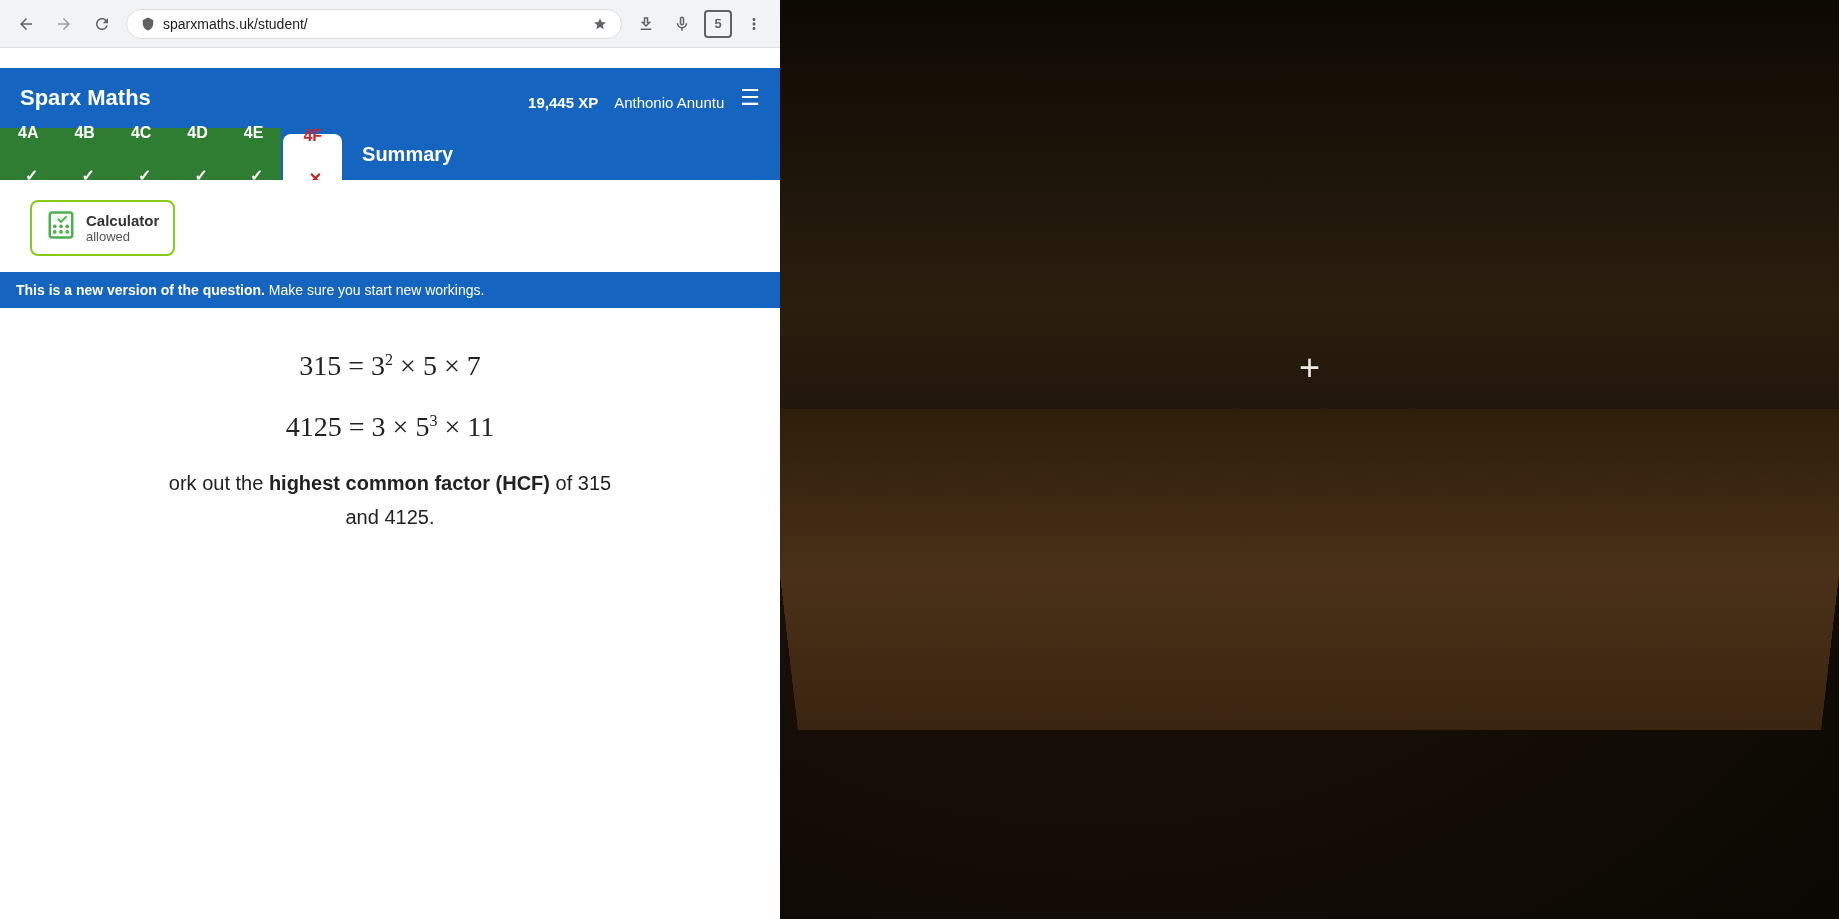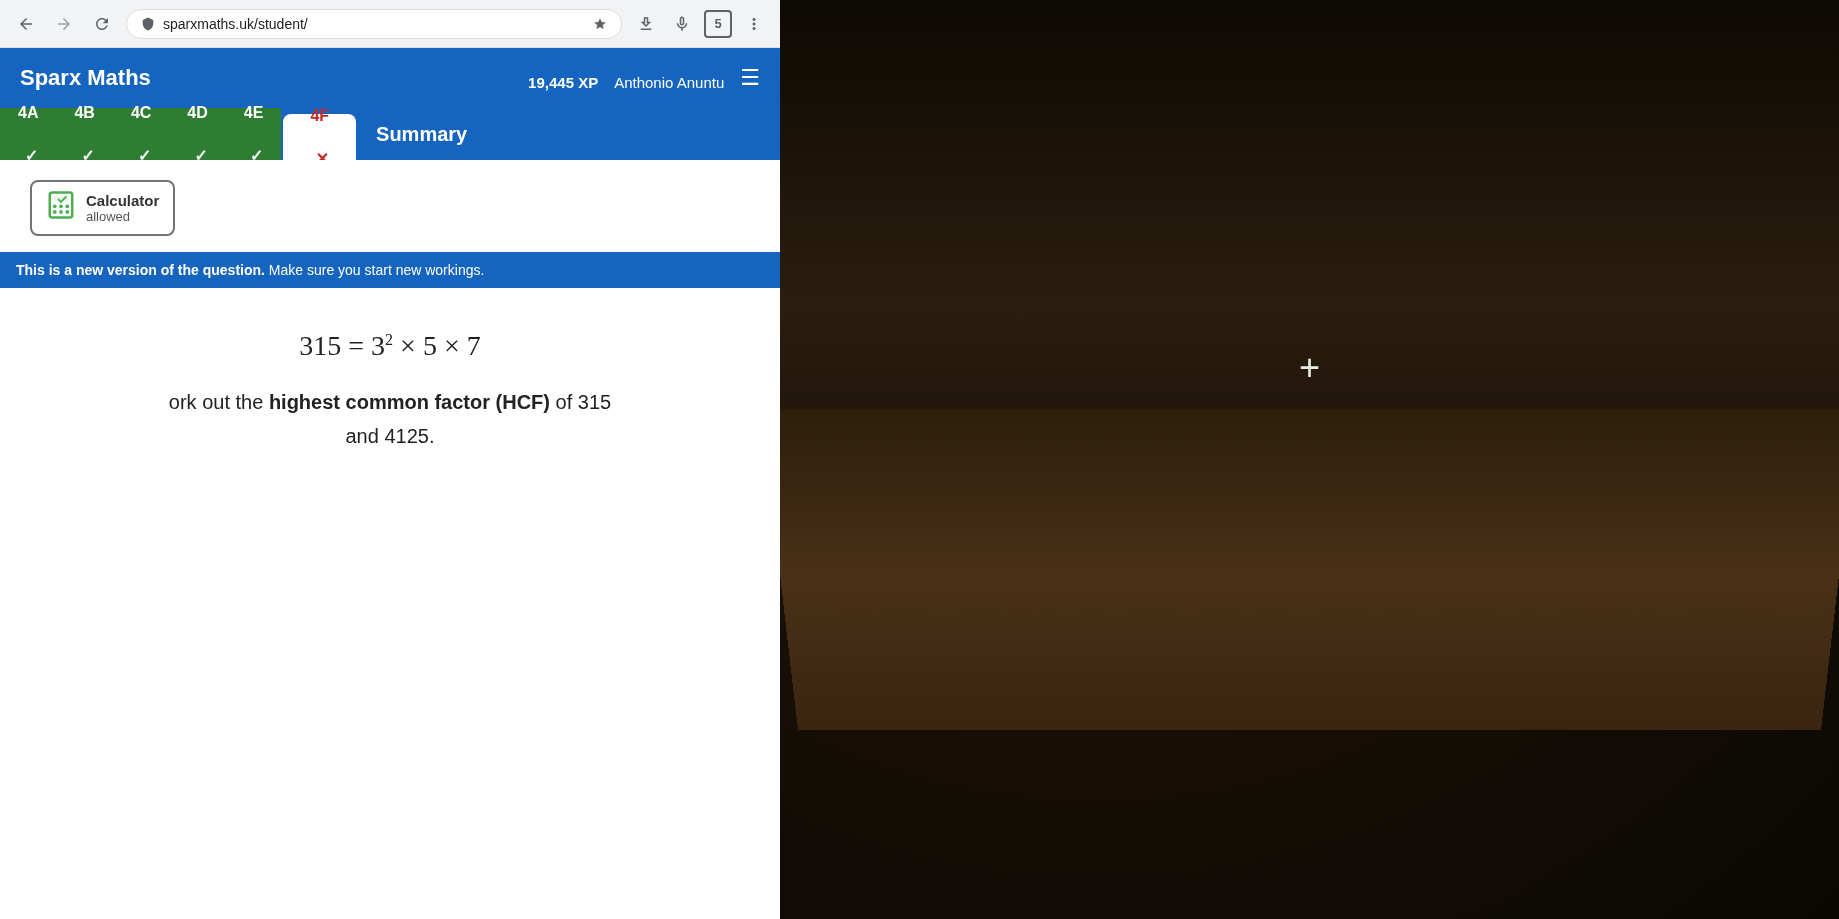--- a/index.html
+++ b/index.html
@@ -46,20 +46,21 @@
     .chrome-actions span { cursor: pointer; width: 28px; height: 28px; display: flex; align-items: center; justify-content: center; border-radius: 50%; }
 
     
     .sparx-header {
       background: #1565c0;
       padding: 0 20px;
       height: 60px;
       display: flex;
       align-items: center;
       justify-content: space-between;
+      margin-top: 20px;
     }
     .sparx-logo { color: #fff; font-size: 22px; font-weight: bold; }
     .sparx-header-right { display: flex; align-items: flex-end; gap: 16px; color: #fff; font-size: 15px; }
     .xp-badge { color: #fff; font-weight: bold; }
     .menu-icon { font-size: 22px; cursor: pointer; }
 
     
     .tabs-bar {
       display: flex;
       align-items: stretch;
@@ -69,21 +70,21 @@
     .tab {
       display: flex; align-items: flex-end; justify-content: center;
       padding: 0 18px;
       font-size: 16px; font-weight: bold;
       color: #fff;
       gap: 24px;
       cursor: pointer;
       flex-direction: column;
     }
     .tab.green { background: #2e7d32; }
-    .tab.active-red { background: #fff; color: #c62828; border-radius: 8px 8px 0 0; margin: 6px 2px 0; padding: 0 27px; }
+    .tab.active-red { background: #fff; color: #c62828; border-radius: 8px 8px 0 0; margin: 6px 2px 0; padding: 0 20px; }
     .tab.summary { background: transparent; color: #fff; font-size: 20px; font-weight: bold; }
 
     
     .sparx-content {
       flex: 1;
       background: #fff;
       overflow-y: auto;
       padding: 20px 0;
     }
 
@@ -97,21 +98,21 @@
     .bookwork-code {
       background: #263238;
       color: #fff;
       padding: 10px 20px;
       border-radius: 6px;
       font-size: 16px;
       font-weight: bold;
     }
     .calculator-box {
       display: flex; align-items: center; gap: 10px;
-      border: 2px solid #737373;
+      border: 2px solid #84cc16;
       border-radius: 8px;
       padding: 8px 14px;
       font-size: 14px;
       color: #333;
     }
     .calc-icon { font-size: 24px; color: #4caf50; }
 
     .notice-bar {
       background: #1565c0;
       color: #fff;
@@ -362,20 +363,23 @@
     <div class="notice-bar">
       <b>This is a new version of the question.</b><span> Make sure you start new workings.</span>
     </div>
 
     <div class="question-area">
 
       <div class="math-line">
         315 = 3<sup class="sup">2</sup> × 5 × 7
       </div>
 
+      <div class="math-line">
+        4125 = 3 × 5<sup class="sup">3</sup> × 11
+      </div>
 
       <p class="question-text">
         ork out the <span class="bold">highest common factor (HCF)</span> of 315<br>
         and 4125.
       </p>
     </div>
 
   </div>
 </div>
 

